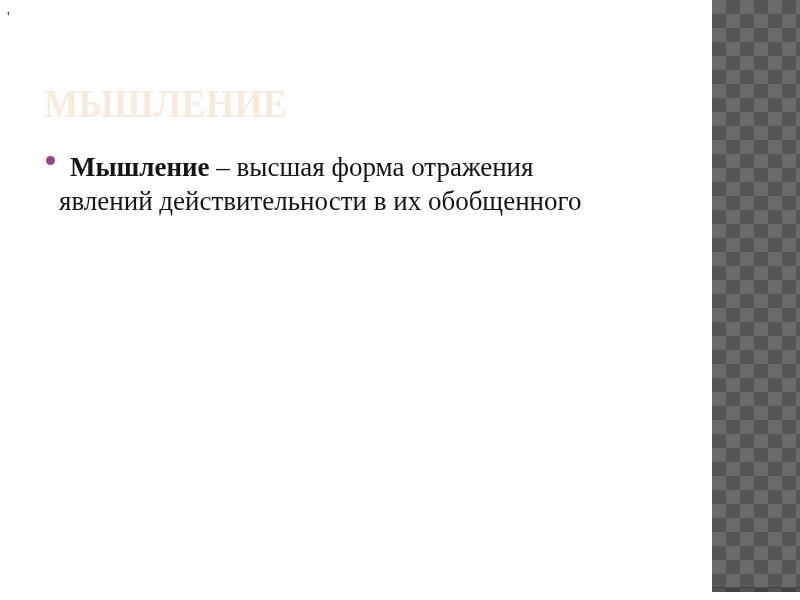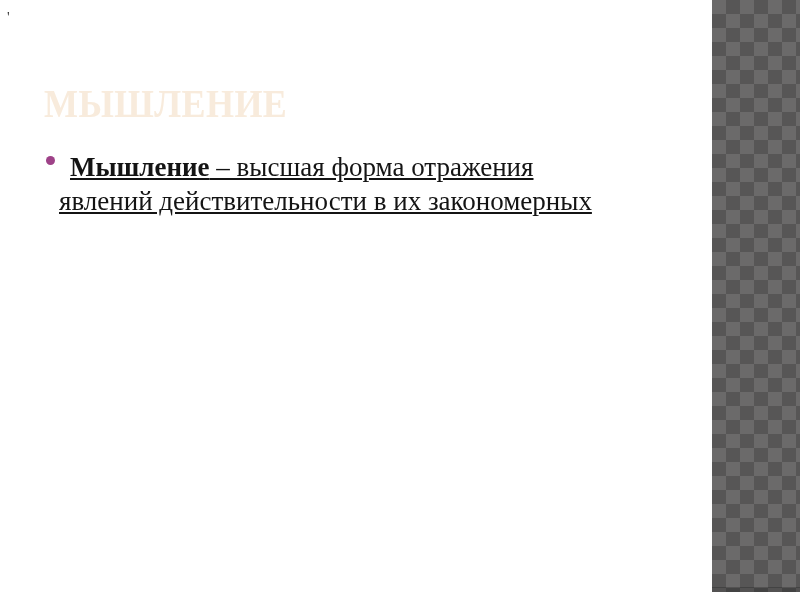--- a/index.html
+++ b/index.html
@@ -50,21 +50,21 @@
 
   .bullet-text {
     position: absolute;
     left: 59px;
     top: 150px;
     width: 606px;
     font-size: 27px;
     line-height: 34px;
     color: #141414;
   }
-  .bullet-text .line { white-space: nowrap; text-decoration: underline; }
+  .bullet-text .line { white-space: nowrap; }
   .bullet-text .line1 { padding-left: 11px; }
   .bullet-text .bold-lead { font-weight: bold; }
 
   .sidebar {
     position: absolute;
     left: 712px;
     top: 0;
     width: 88px;
     height: 592px;
     background-color: #6b6a6a;
@@ -92,18 +92,18 @@
   <span class="stray-mark">'</span>
 
   <h1 class="slide-title" style="color: rgb(248, 235, 220);">МЫШЛЕНИЕ</h1>
 
   <span class="bullet-dot" style="background: rgb(158, 66, 136);"></span>
 
   <div class="bullet-text" style="color: rgb(20, 20, 20);">
     <div class="line line1">
       <span class="bold-lead">Мышление</span><span> – высшая форма отражения</span>
     </div>
-    <div class="line">явлений действительности в их закономерных</div>
+    <div class="line">явлений действительности в их обобщенного</div>
   </div>
 
   <div class="sidebar"></div>
 
 </div>
 
 </body></html>

